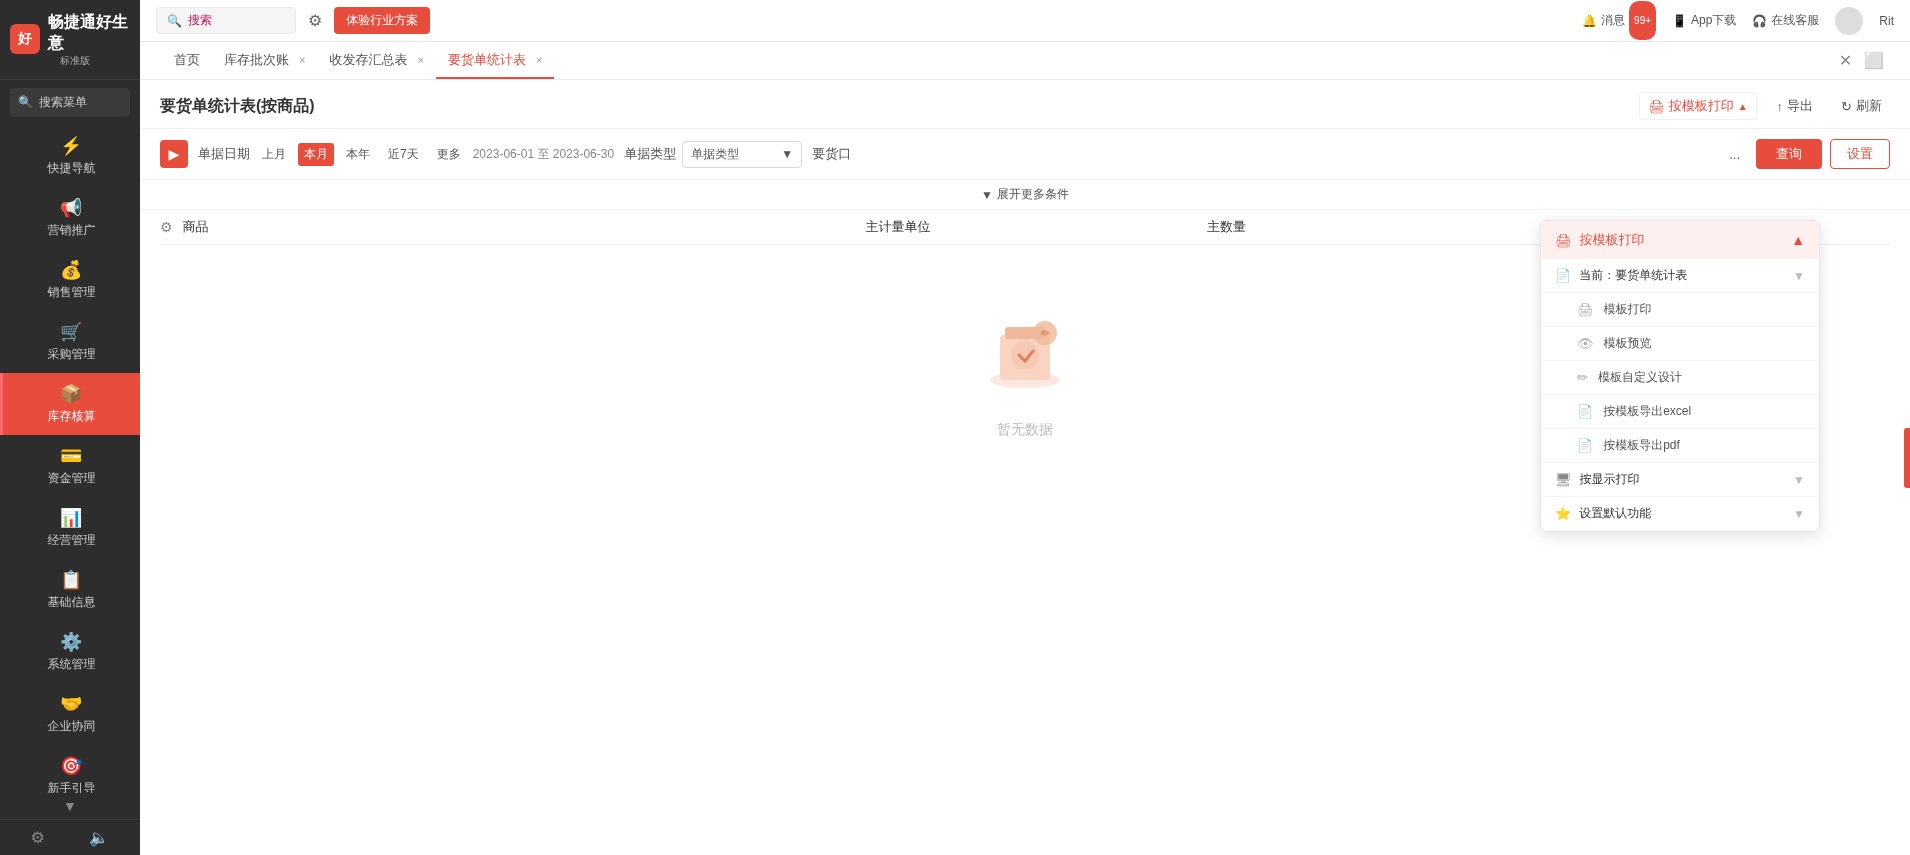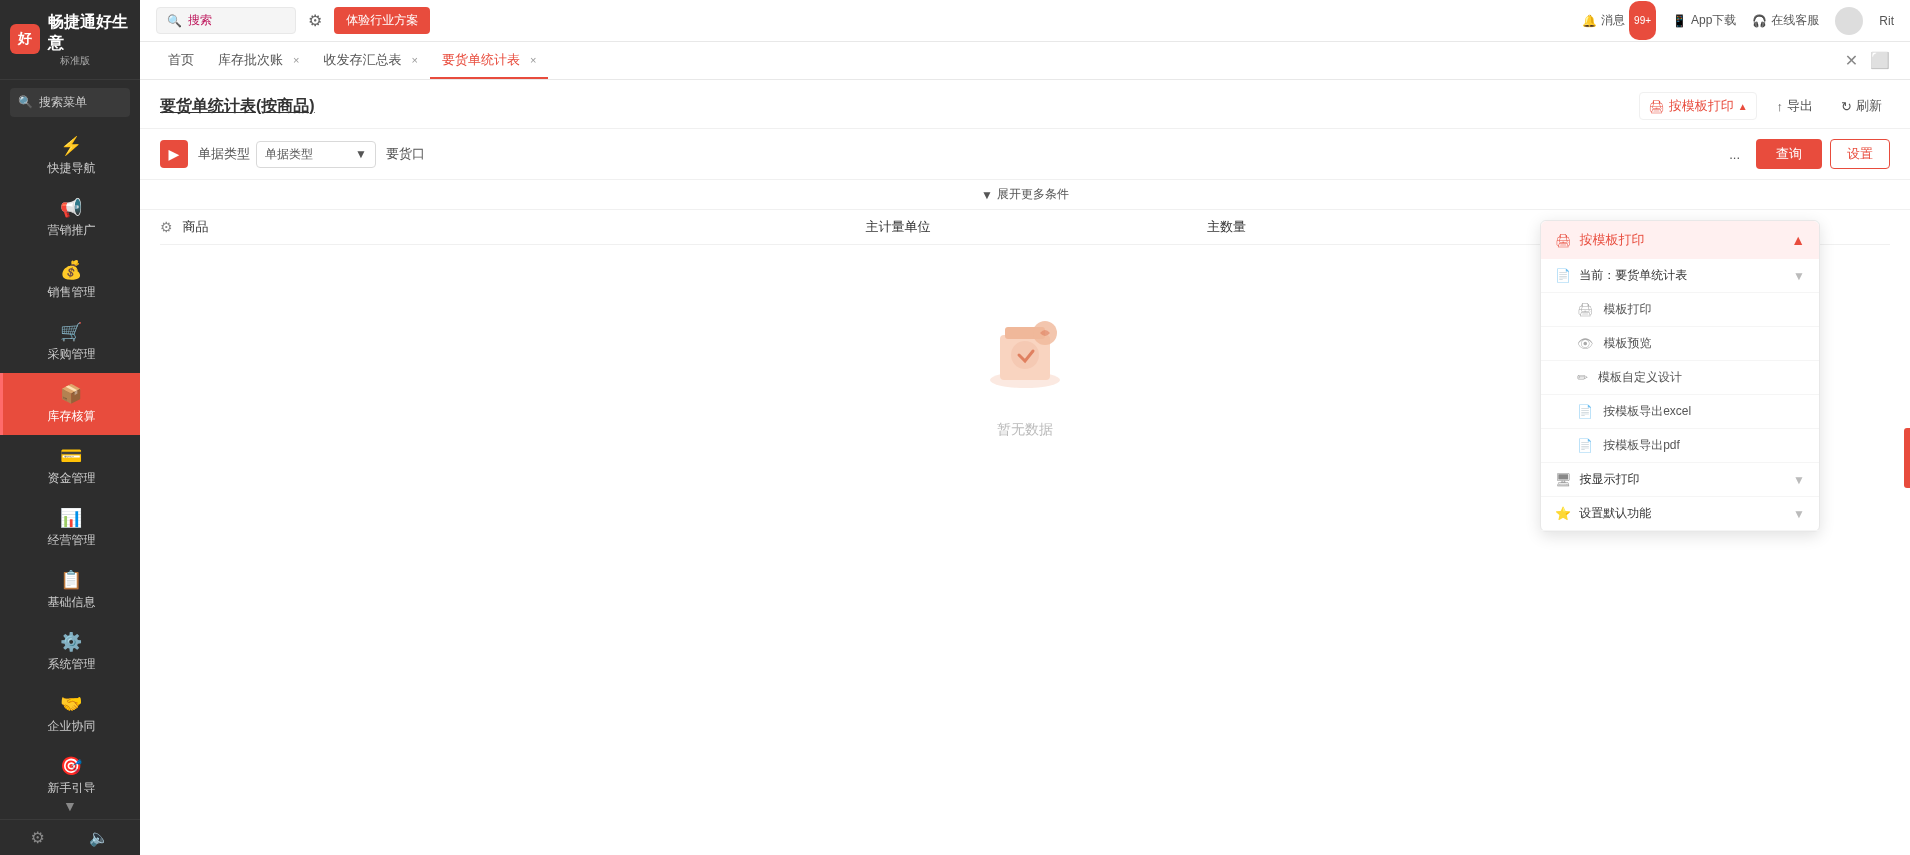--- a/index.html
+++ b/index.html
@@ -180,21 +180,21 @@
       background: #ddd;
       border-radius: 50%;
     }
     .username { color: #555; font-size: 12px; }
 
     
     .tabs-bar {
       background: white;
       border-bottom: 1px solid #e8e8e8;
       display: flex;
-      padding: 0 16px;
+      padding: 0 22px;
       height: 38px;
       flex-shrink: 0;
     }
     .tab {
       display: flex;
       align-items: center;
       padding: 0 12px;
       height: 100%;
       font-size: 13px;
       color: #555;
@@ -236,21 +236,20 @@
       padding: 12px 20px 8px;
       border-bottom: 1px solid #f0f0f0;
       display: flex;
       align-items: center;
       justify-content: space-between;
     }
     .page-title {
       font-size: 16px;
       font-weight: bold;
       color: #333;
-      text-decoration: underline;
     }
     .page-actions {
       display: flex;
       align-items: center;
       gap: 12px;
     }
     .action-btn {
       display: flex;
       align-items: center;
       gap: 4px;
@@ -636,20 +635,29 @@
         <button class="action-btn">
           <span>↻</span>
           <span>刷新</span>
         </button>
       </div>
     </div>
 
     <div class="filter-bar">
       <button class="filter-expand-btn">▶</button>
 
+      <div class="filter-group">
+        <span class="filter-label">单据日期</span>
+        <button class="date-btn">上月</button>
+        <button class="date-btn active">本月</button>
+        <button class="date-btn">本年</button>
+        <button class="date-btn">近7天</button>
+        <button class="date-btn">更多</button>
+        <span class="date-range">2023-06-01 至 2023-06-30</span>
+      </div>
 
       <div class="filter-group">
         <span class="filter-label">单据类型</span>
         <div class="filter-select">
           <span>单据类型</span>
           <span>▼</span>
         </div>
       </div>
 
       <div class="filter-group">

